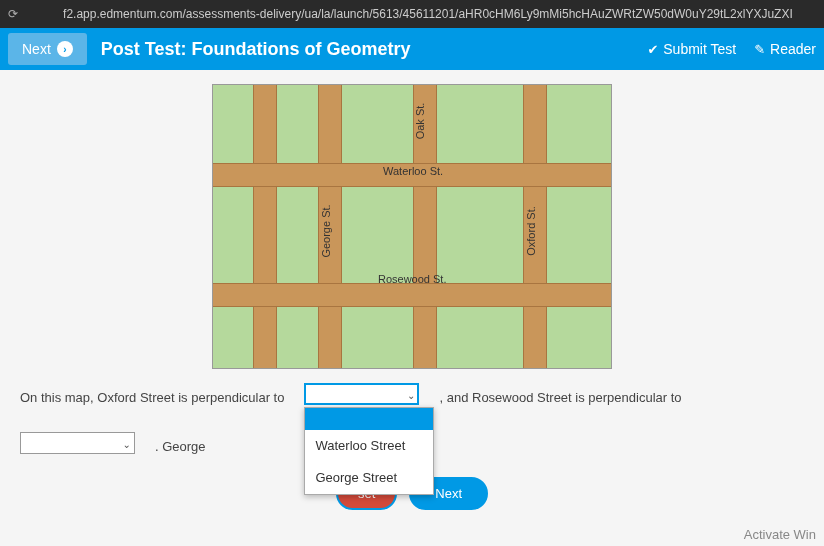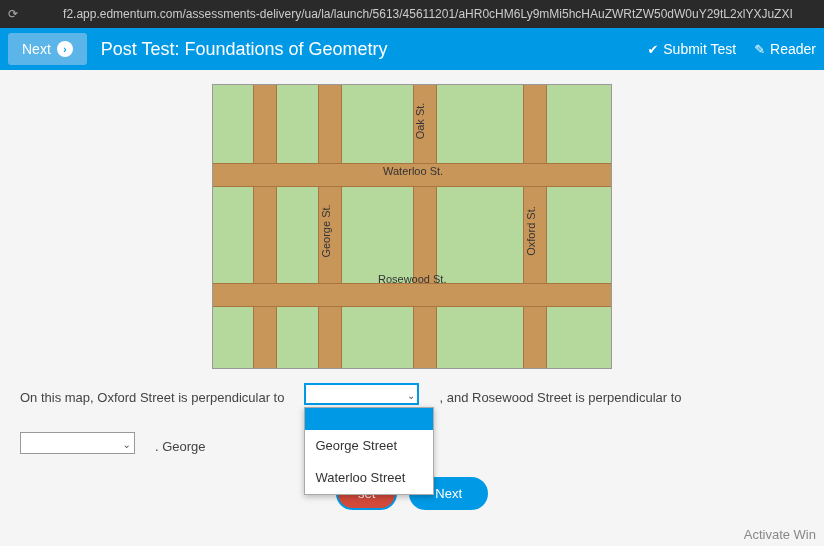--- a/index.html
+++ b/index.html
@@ -5,21 +5,21 @@
 * { margin: 0; padding: 0; box-sizing: border-box; }
 body { font-family: Arial, sans-serif; background: #c8c8c8; width: 824px; height: 546px; overflow: hidden; }
 
 .browser-bar { background: #2a2a2a; height: 28px; display: flex; align-items: center; padding: 0 8px; }
 .url { color: #ccc; font-size: 12px; white-space: nowrap; overflow: hidden; margin-left: 37px; }
 .reload-icon { color: #aaa; margin-right: 8px; font-size: 12px; }
 
 .blue-header { background: #0099e5; height: 42px; display: flex; align-items: center; color: white; position: relative; }
 .next-btn { background: #5bb5e8; padding: 8px 14px; margin-left: 8px; border-radius: 3px; font-size: 14px; display: flex; align-items: center; gap: 6px; cursor: pointer; }
 .arrow-circle { background: white; color: #0099e5; width: 16px; height: 16px; border-radius: 50%; display: inline-flex; align-items: center; justify-content: center; font-size: 10px; font-weight: bold; }
-.page-title { font-size: 18px; margin-left: 14px; font-weight: 400; }
+.page-title { font-size: 18px; margin-left: 14px; font-weight: 700; }
 .header-right { margin-left: auto; display: flex; align-items: center; gap: 18px; padding-right: 8px; }
 .submit-test { font-size: 14px; display: flex; align-items: center; gap: 5px; cursor: pointer; }
 .reader { font-size: 14px; display: flex; align-items: center; gap: 5px; cursor: pointer; }
 .check-icon, .pencil-icon { font-size: 13px; }
 
 .content { background: #f5f5f5; padding: 14px 20px 0; height: calc(100% - 70px); position: relative; }
 
 .map-container { width: 400px; height: 285px; margin: 0 auto; background: #b5d99c; border: 1px solid #999; position: relative; overflow: hidden; }
 .road-h { position: absolute; left: 0; right: 0; height: 24px; background: #c9965a; border-top: 1.5px solid #a87540; border-bottom: 1.5px solid #a87540; }
 .road-v { position: absolute; top: 0; bottom: 0; width: 24px; background: #c9965a; border-left: 1.5px solid #a87540; border-right: 1.5px solid #a87540; }
@@ -86,22 +86,22 @@
   </div>
 
   <div class="question">
     <div class="question-row">
       <span>On this map, Oxford Street is perpendicular to</span>
       <span class="dropdown-wrap">
         <span class="dropdown dropdown-open"></span>
         <span class="dropdown-caret">⌄</span>
         <div class="dropdown-menu">
           <div></div>
+          <div>Waterloo Street</div>
           <div>George Street</div>
-          <div>Waterloo Street</div>
         </div>
       </span>
       <span>, and Rosewood Street is perpendicular to</span>
       <span class="dropdown-wrap">
         <span class="dropdown"></span>
         <span class="dropdown-caret">⌄</span>
       </span>
       <span>. George</span>
     </div>
   </div>

